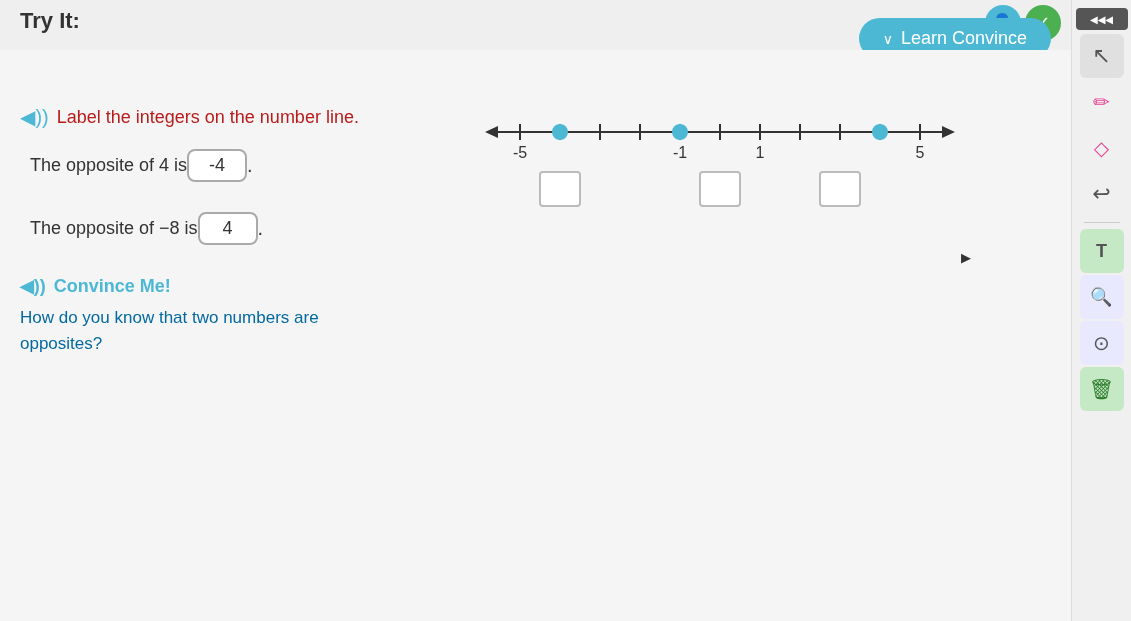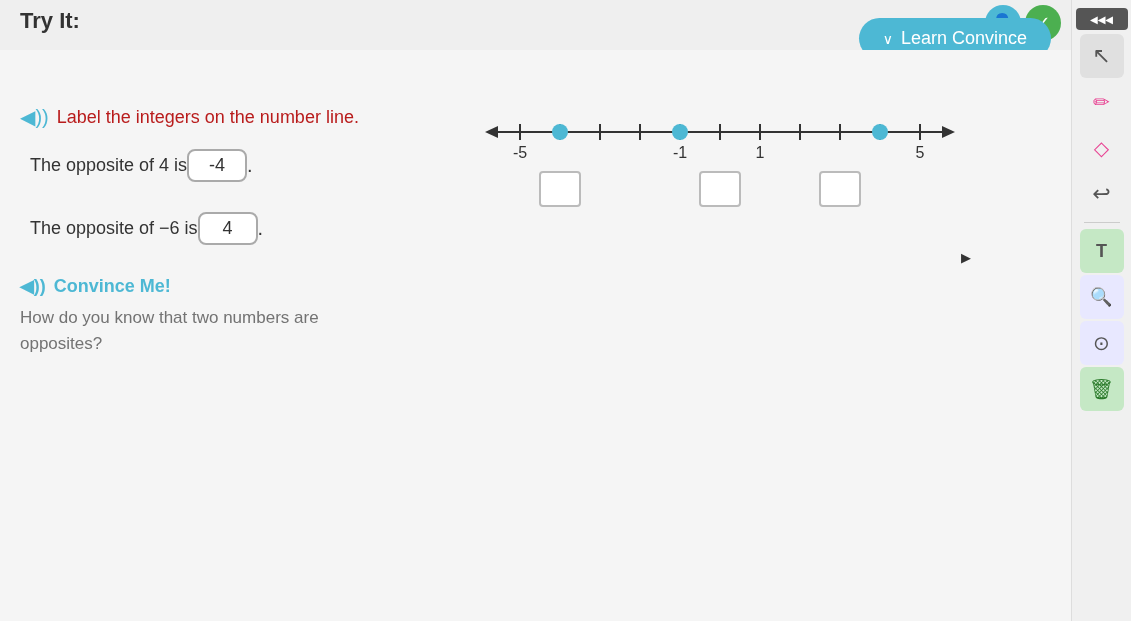--- a/index.html
+++ b/index.html
@@ -140,21 +140,21 @@
       font-weight: bold;
       color: #4db8d4;
       display: flex;
       align-items: center;
       gap: 8px;
       margin-bottom: 8px;
     }
 
     .convince-me-text {
       font-size: 17px;
-      color: #737373;
+      color: #0369a1;
       line-height: 1.5;
     }
 
     
     .right-toolbar {
       position: absolute;
       top: 0;
       right: 0;
       width: 60px;
       height: 621px;
@@ -277,21 +277,21 @@
 
       <div class="answer-row">
         <span>The opposite of 4 is</span>
         <div class="answer-box">
           <span>-4</span>
         </div>
         <span class="dot-period">.</span>
       </div>
 
       <div class="answer-row">
-        <span>The opposite of −6 is</span>
+        <span>The opposite of −8 is</span>
         <div class="answer-box">
           <span>4</span>
         </div>
         <span class="dot-period">.</span>
       </div>
 
       <div class="convince-me-section">
         <div class="convince-me-title">
           <span style="color:#4db8d4;cursor:pointer;">◀))</span>
           <span>Convince Me!</span>

